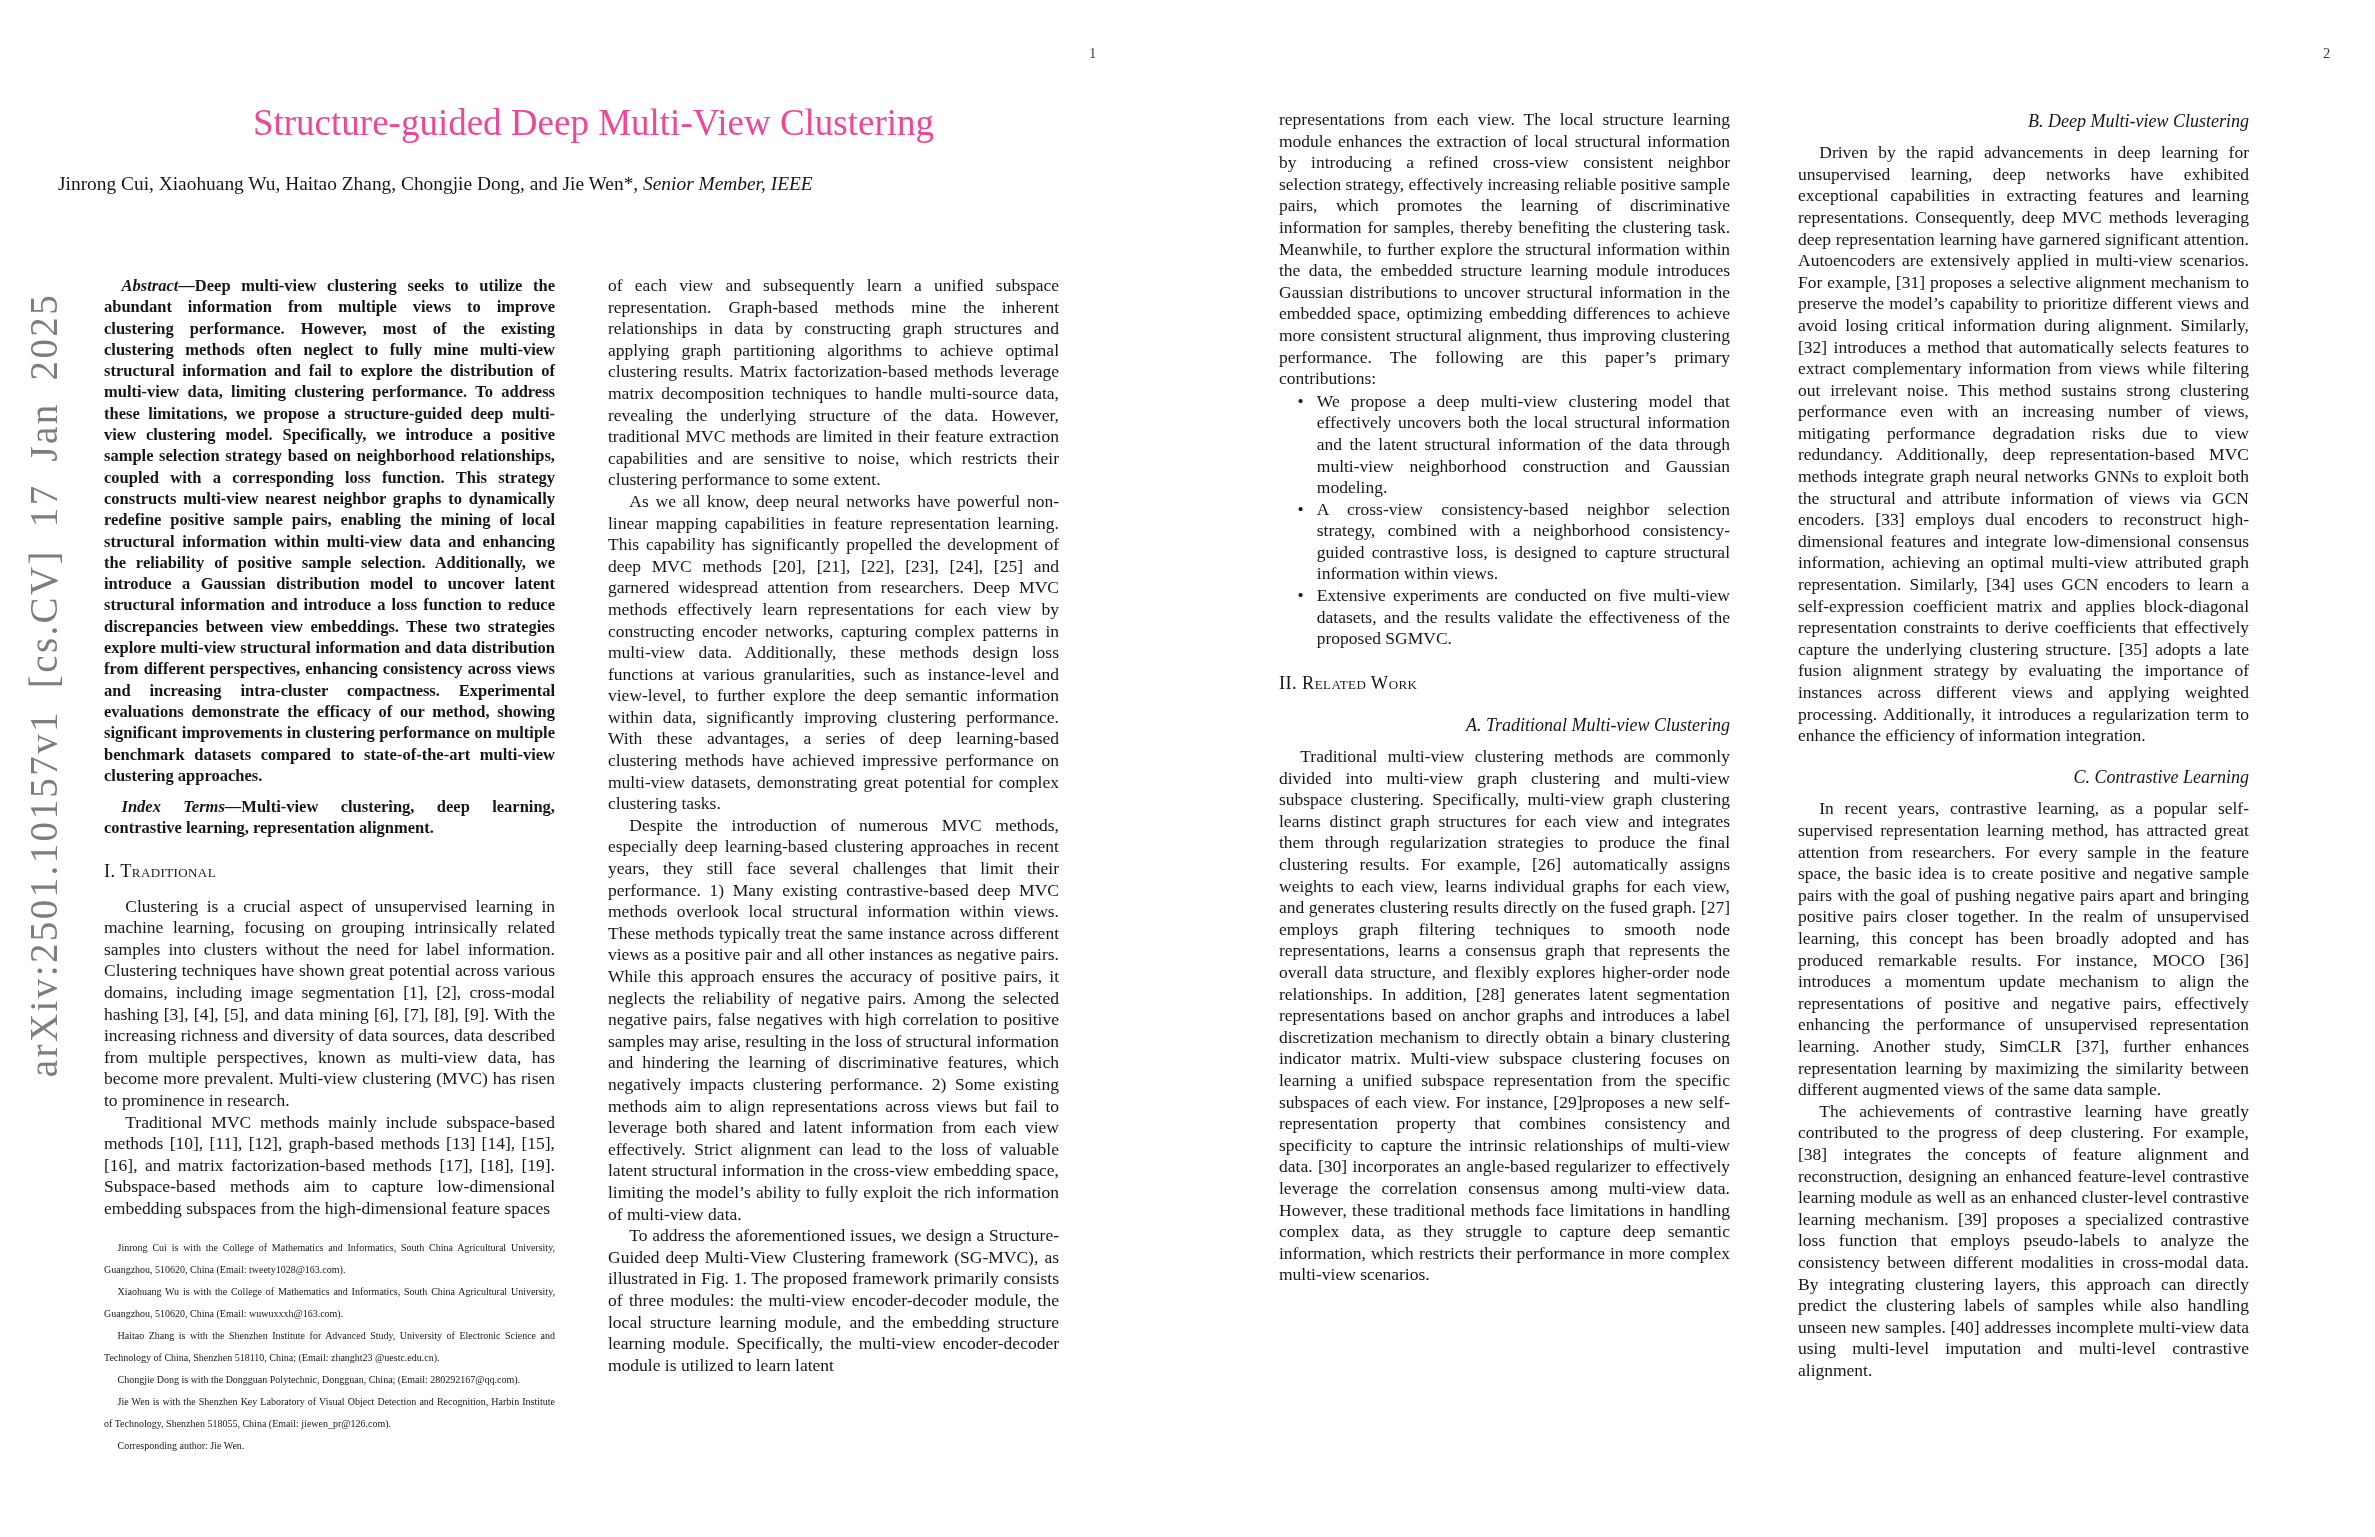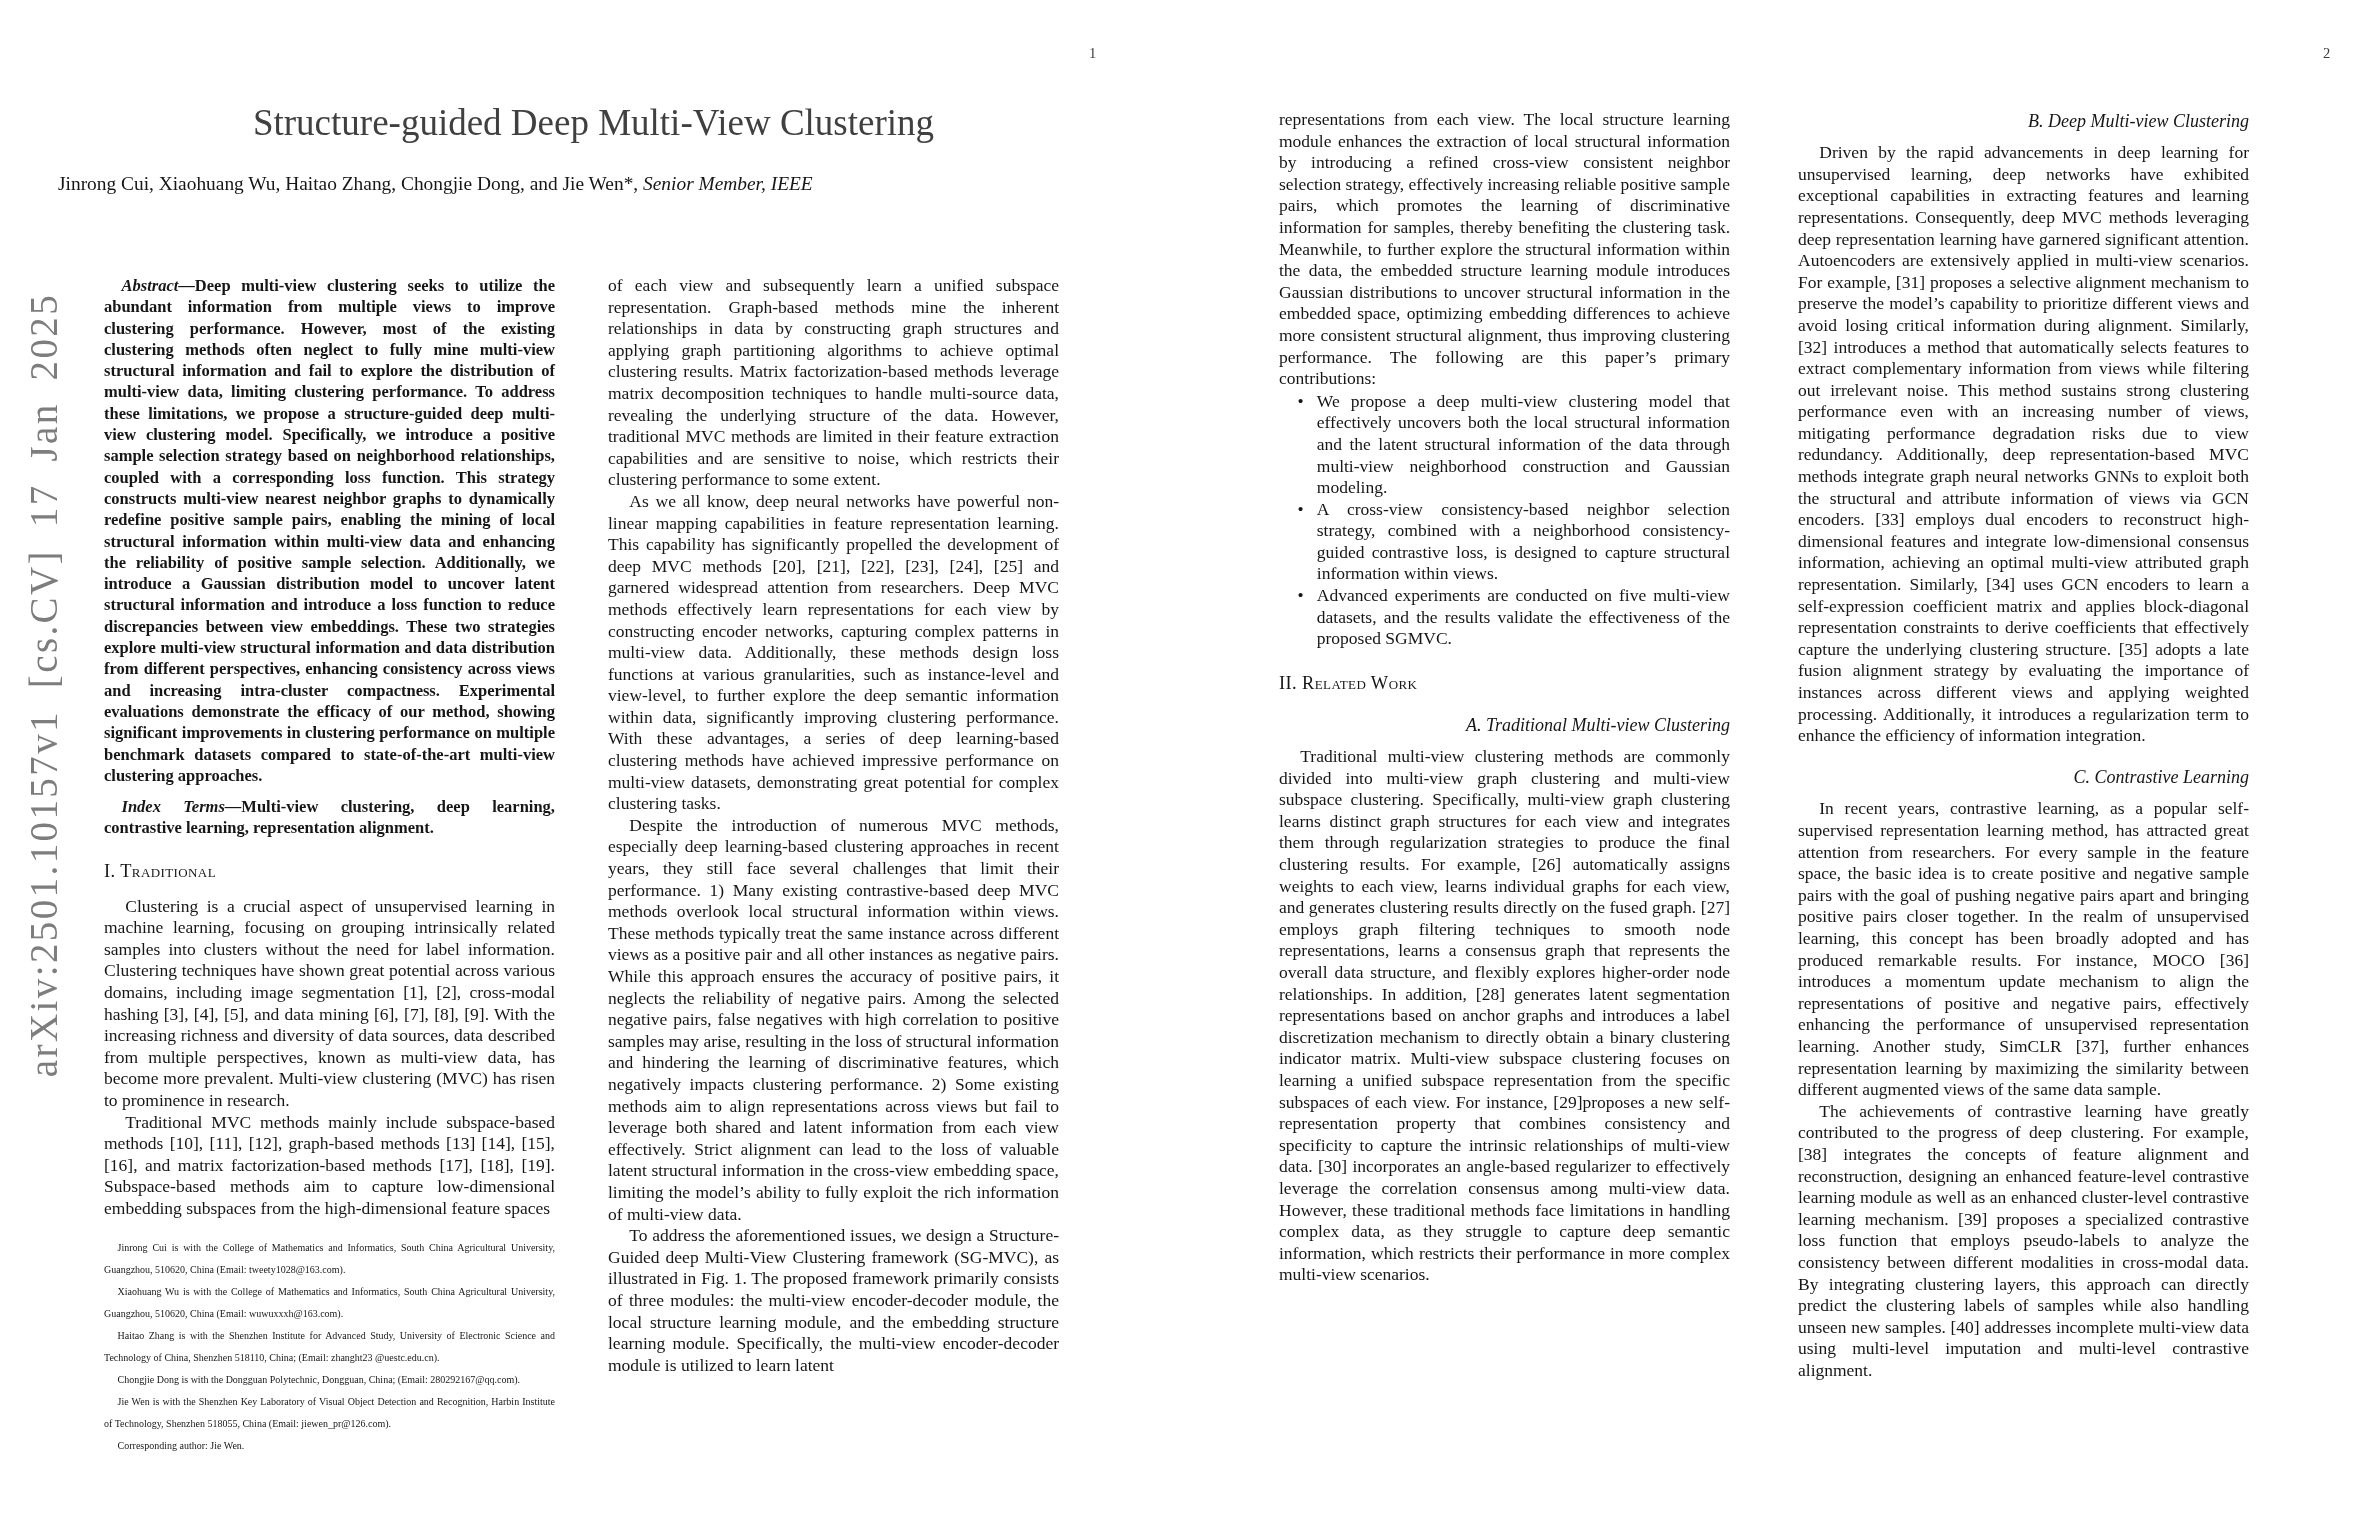--- a/index.html
+++ b/index.html
@@ -28,21 +28,21 @@
   .arxiv-banner {
     position:absolute; left:43px; top:685px;
     transform:translate(-50%,-50%) rotate(-90deg);
     white-space:nowrap;
     font-size:39px; letter-spacing:2.4px; word-spacing:9.7px;
     color:#7d7d7d;
   }
 
   .title {
     position:absolute; top:101px; left:58px; width:1071px;
-    text-align:center; font-size:37px; font-weight:400; color:#404040;
+    text-align:center; font-size:37px; font-weight:400; color:#ec4899;
   }
   .authors {
     position:absolute; top:173px; left:58px; width:1071px;
     text-align:left; font-size:19.4px;
   }
   .authors .ital { font-style:italic; }
 
   .col {
     position:absolute; width:451px;
     font-size:17.5px; line-height:21.6px;
@@ -135,21 +135,21 @@
       <div class="bullet-item">
         <span class="bullet-dot">•</span>
         <p class="bullet-text">We propose a deep multi-view clustering model that effectively uncovers both the local structural information and the latent structural information of the data through multi-view neighborhood construction and Gaussian modeling.</p>
       </div>
       <div class="bullet-item">
         <span class="bullet-dot">•</span>
         <p class="bullet-text">A cross-view consistency-based neighbor selection strategy, combined with a neighborhood consistency-guided contrastive loss, is designed to capture structural information within views.</p>
       </div>
       <div class="bullet-item">
         <span class="bullet-dot">•</span>
-        <p class="bullet-text">Advanced experiments are conducted on five multi-view datasets, and the results validate the effectiveness of the proposed SGMVC.</p>
+        <p class="bullet-text">Extensive experiments are conducted on five multi-view datasets, and the results validate the effectiveness of the proposed SGMVC.</p>
       </div>
     </div>
 
     <h2 class="section-heading">II. Related Work</h2>
 
     <h3 class="subsection-heading">A. Traditional Multi-view Clustering</h3>
     <p class="para">Traditional multi-view clustering methods are commonly divided into multi-view graph clustering and multi-view subspace clustering. Specifically, multi-view graph clustering learns distinct graph structures for each view and integrates them through regularization strategies to produce the final clustering results. For example, [26] automatically assigns weights to each view, learns individual graphs for each view, and generates clustering results directly on the fused graph. [27] employs graph filtering techniques to smooth node representations, learns a consensus graph that represents the overall data structure, and flexibly explores higher-order node relationships. In addition, [28] generates latent segmentation representations based on anchor graphs and introduces a label discretization mechanism to directly obtain a binary clustering indicator matrix. Multi-view subspace clustering focuses on learning a unified subspace representation from the specific subspaces of each view. For instance, [29]proposes a new self-representation property that combines consistency and specificity to capture the intrinsic relationships of multi-view data. [30] incorporates an angle-based regularizer to effectively leverage the correlation consensus among multi-view data. However, these traditional methods face limitations in handling complex data, as they struggle to capture deep semantic information, which restricts their performance in more complex multi-view scenarios.</p>
   </div>
 
   <div class="col col-2">

